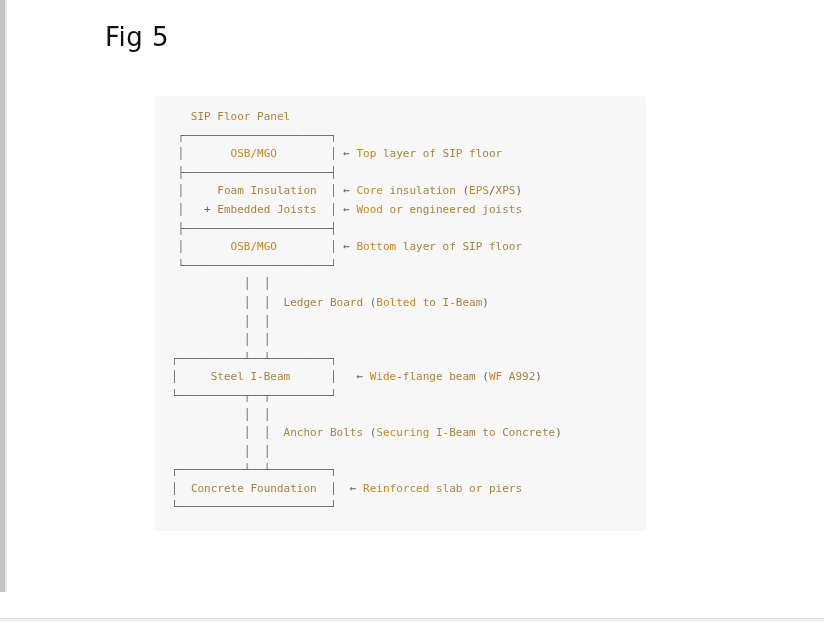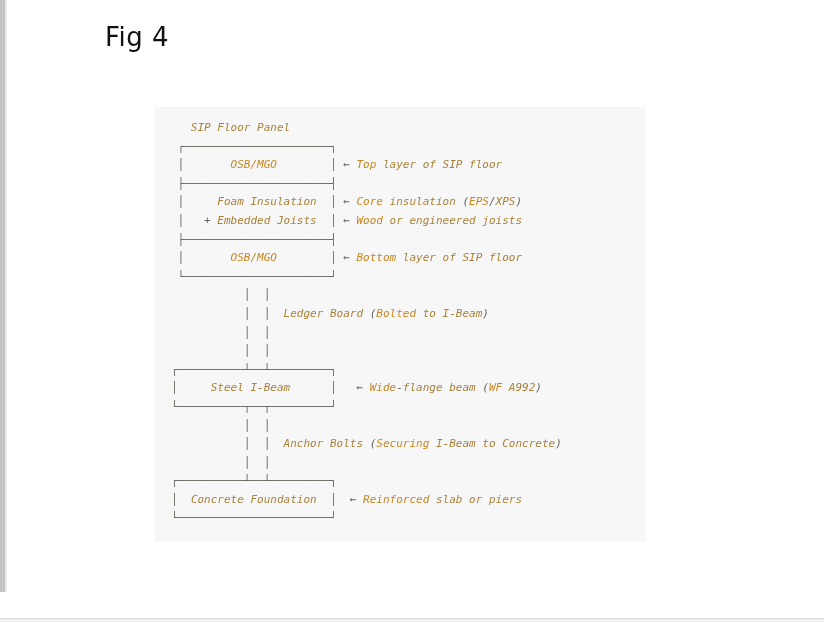--- a/index.html
+++ b/index.html
@@ -25,41 +25,40 @@
     width: 824px; height: 4px;
     background: #f1f1f1;
     border-top: 1px solid #d9d9d9;
   }
   .fig-title {
     position: absolute; left: 105px; top: 22px;
     font-size: 26px; font-weight: 400; color: #111111;
     letter-spacing: 0.5px;
   }
   .code-block {
-    position: absolute; left: 155px; top: 107px;
+    position: absolute; left: 155px; top: 96px;
     width: 491px; height: 435px;
     background: #f7f7f8;
     border-radius: 2px;
-    font-style: italic;
   }
   .ascii-pre {
     font-family: "DejaVu Sans Mono", "Liberation Mono", monospace;
     font-size: 11px;
     line-height: 18.6px;
     padding: 12px 16px;
     white-space: pre;
   }
 </style>
 </head>
 <body>
 
 <div class="left-edge-bar"></div>
 <div class="left-edge-bar-light"></div>
 
-<h2 class="fig-title">Fig 4</h2>
+<h2 class="fig-title">Fig 5</h2>
 
 <div class="code-block">
   <pre class="ascii-pre"><span style="color: rgb(170, 130, 56);">   SIP Floor Panel</span>
 <span style="color: rgb(103, 103, 95);"> ┌──────────────────────┐</span>
 <span style="color: rgb(103, 103, 95);"> │       </span><span style="color: rgb(201, 134, 30);">OSB/MGO</span><span style="color: rgb(103, 103, 95);">        │ ← </span><span style="color: rgb(201, 134, 30);">Top</span><span style="color: rgb(170, 130, 56);"> layer of SIP floor</span>
 <span style="color: rgb(103, 103, 95);"> ├──────────────────────┤</span>
 <span style="color: rgb(103, 103, 95);"> │     </span><span style="color: rgb(170, 130, 56);">Foam Insulation</span><span style="color: rgb(103, 103, 95);">  │ ← </span><span style="color: rgb(201, 134, 30);">Core</span><span style="color: rgb(170, 130, 56);"> insulation </span><span style="color: rgb(103, 103, 95);">(</span><span style="color: rgb(201, 134, 30);">EPS</span><span style="color: rgb(103, 103, 95);">/</span><span style="color: rgb(170, 130, 56);">XPS</span><span style="color: rgb(103, 103, 95);">)</span>
 <span style="color: rgb(103, 103, 95);"> │   + </span><span style="color: rgb(170, 130, 56);">Embedded Joists</span><span style="color: rgb(103, 103, 95);">  │ ← </span><span style="color: rgb(201, 134, 30);">Wood</span><span style="color: rgb(170, 130, 56);"> or engineered joists</span>
 <span style="color: rgb(103, 103, 95);"> ├──────────────────────┤</span>
 <span style="color: rgb(103, 103, 95);"> │       </span><span style="color: rgb(201, 134, 30);">OSB/MGO</span><span style="color: rgb(103, 103, 95);">        │ ← </span><span style="color: rgb(201, 134, 30);">Bottom</span><span style="color: rgb(170, 130, 56);"> layer of SIP floor</span>

